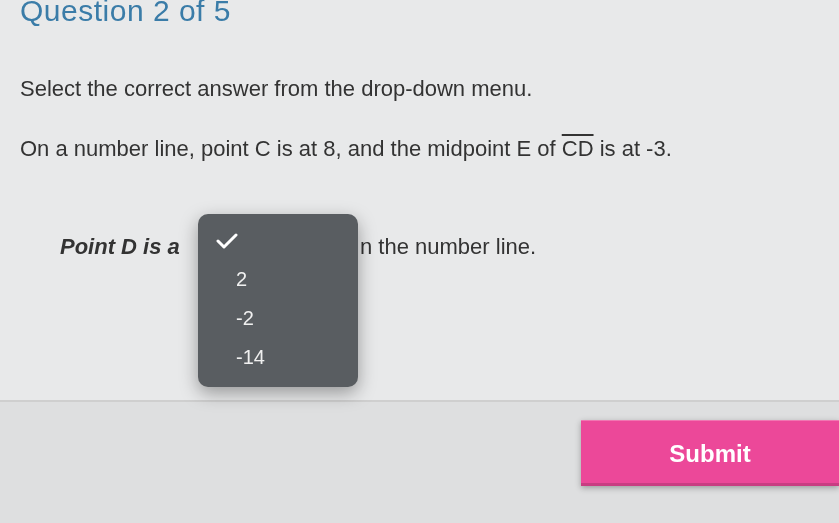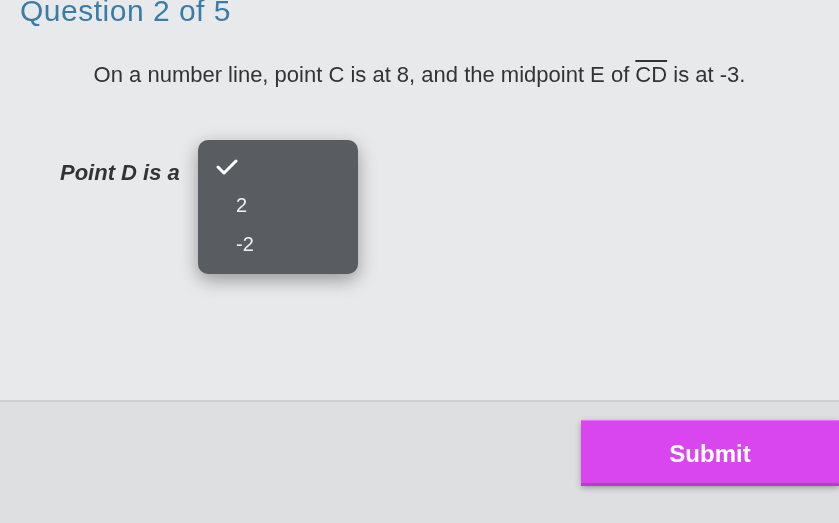--- a/index.html
+++ b/index.html
@@ -26,21 +26,20 @@
     font-size: 22px;
     color: #333;
     margin-top: 48px;
     font-weight: 500;
   }
   .problem {
     font-size: 22px;
     color: #333;
     margin-top: 34px;
     font-weight: 500;
-    text-align: center;
   }
   .overline {
     text-decoration: overline;
     text-decoration-thickness: 2px;
   }
   .answer-row {
     margin-top: 60px;
     position: relative;
     font-size: 22px;
     font-weight: 600;
@@ -96,56 +95,59 @@
     left: 0; right: 0; top: 402px;
     height: 121px;
     background: #dedfe0;
   }
   .submit-btn {
     position: absolute;
     right: 0;
     top: 18px;
     width: 258px;
     height: 66px;
-    background: #d946ef;
+    background: #ec4899;
     color: #fff;
     font-size: 24px;
     font-weight: 700;
     border: none;
     border-top: 1px solid rgba(255,255,255,0.25);
     display: flex;
     align-items: center;
     justify-content: center;
     cursor: pointer;
     box-shadow: 0 2px 6px rgba(0,0,0,0.3), inset 0 -3px 0 rgba(0,0,0,0.15);
   }
 </style>
 </head>
 <body>
 
 <div class="container">
   <div class="q-header">Question 2 of 5</div>
 
+  <div class="instruction">Select the correct answer from the drop-down menu.</div>
 
   <div class="problem">
     <span>On a number line, point C is at 8, and the midpoint E of </span><span class="overline">CD</span><span> is at -3.</span>
   </div>
 
   <div class="answer-row">
     <span class="before-text">Point D is a</span>
 
     <div class="dropdown">
       <div class="dd-check">
         <svg width="22" height="18" viewBox="0 0 22 18">
           <path d="M2 9 L8 15 L20 3" stroke="#ffffff" stroke-width="3" fill="none" stroke-linecap="round" stroke-linejoin="round"></path>
         </svg>
       </div>
       <div class="dd-option">2</div>
       <div class="dd-option">-2</div>
+      <div class="dd-option">-14</div>
     </div>
 
+    <span class="after-text">n the number line.</span>
   </div>
 </div>
 
 <div class="divider"></div>
 <div class="footer">
   <button class="submit-btn">Submit</button>
 </div>
 
 </body></html>

